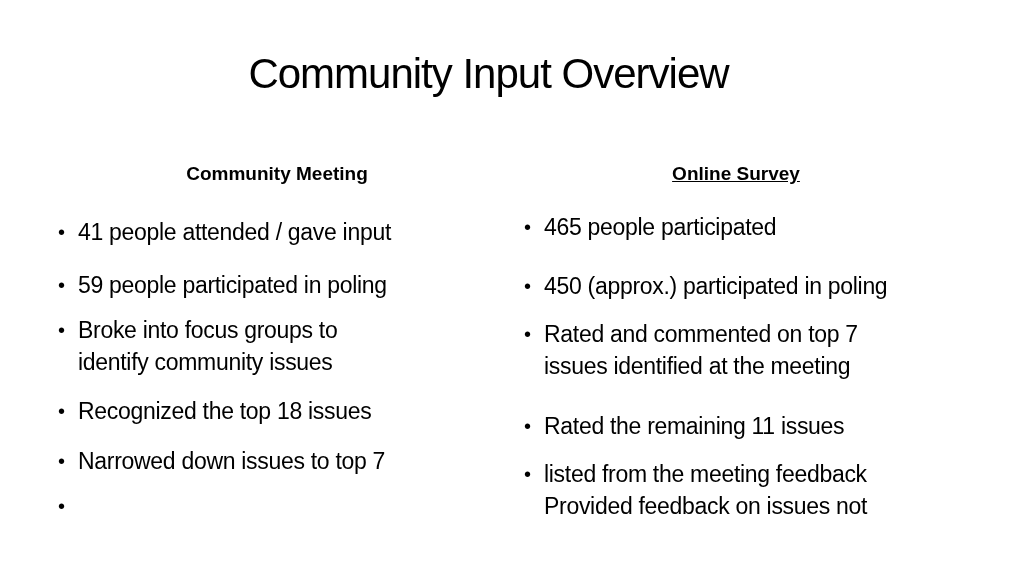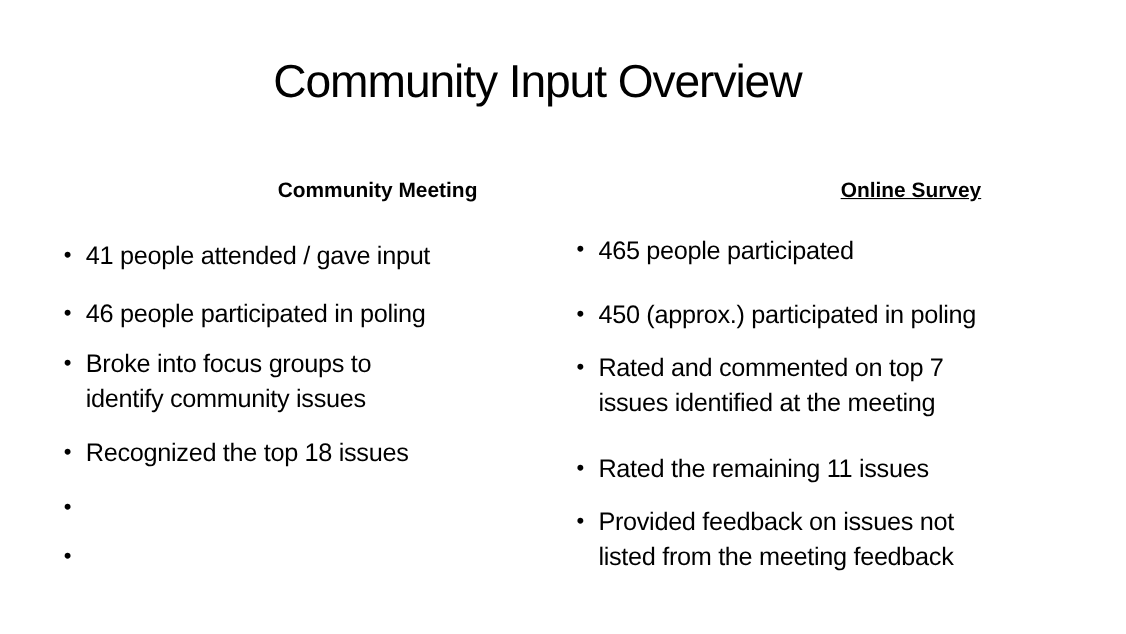--- a/index.html
+++ b/index.html
@@ -25,21 +25,21 @@
       line-height: 56px;
       letter-spacing: -1px;
       font-weight: normal;
     }
     .col-heading {
       position: absolute;
       top: 162px;
       font-size: 19px;
       line-height: 24px;
       font-weight: bold;
-      text-align: right;
+      text-align: center;
     }
     .col-heading.left { left: 120px; width: 314px; }
     .col-heading.right { left: 580px; width: 312px; text-decoration: underline; }
     .bullet {
       position: absolute;
       font-size: 23px;
       line-height: 32px;
       letter-spacing: -0.3px;
       padding-left: 22px;
       white-space: nowrap;
@@ -58,33 +58,34 @@
   <div class="slide-title">Community Input Overview</div>
 
   <div class="col-heading left">Community Meeting</div>
 
   <div class="bullet" style="left:56px; top:216px;">
     <span class="dot">•</span>
     <span>41 people attended / gave input</span>
   </div>
   <div class="bullet" style="left:56px; top:269px;">
     <span class="dot">•</span>
-    <span>46 people participated in poling</span>
+    <span>59 people participated in poling</span>
   </div>
   <div class="bullet" style="left:56px; top:314px;">
     <span class="dot">•</span>
     <div>Broke into focus groups to</div>
     <div>identify community issues</div>
   </div>
   <div class="bullet" style="left:56px; top:395px;">
     <span class="dot">•</span>
     <span>Recognized the top 18 issues</span>
   </div>
   <div class="bullet" style="left:56px; top:445px;">
     <span class="dot">•</span>
+    <span>Narrowed down issues to top 7</span>
   </div>
   <div class="bullet" style="left:56px; top:490px;">
     <span class="dot">•</span>
   </div>
 
   <div class="col-heading right">Online Survey</div>
 
   <div class="bullet" style="left:522px; top:211px;">
     <span class="dot">•</span>
     <span>465 people participated</span>
@@ -97,16 +98,16 @@
     <span class="dot">•</span>
     <div>Rated and commented on top 7</div>
     <div>issues identified at the meeting</div>
   </div>
   <div class="bullet" style="left:522px; top:410px;">
     <span class="dot">•</span>
     <span>Rated the remaining 11 issues</span>
   </div>
   <div class="bullet" style="left:522px; top:458px;">
     <span class="dot">•</span>
+    <div>listed from the meeting feedback</div>
     <div>Provided feedback on issues not</div>
-    <div>listed from the meeting feedback</div>
   </div>
 </div>
 
 </body></html>

